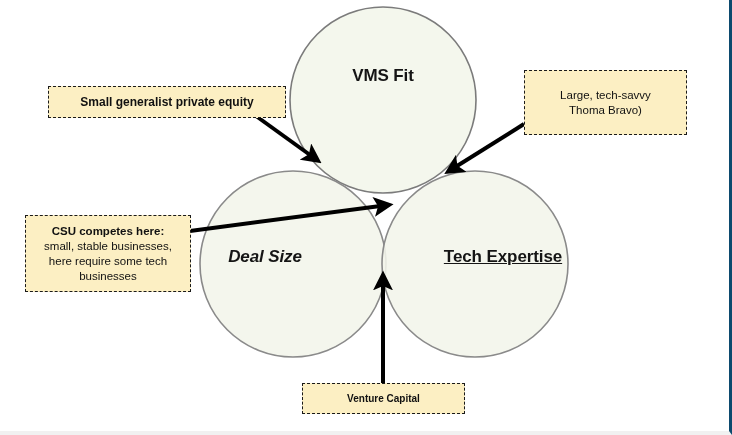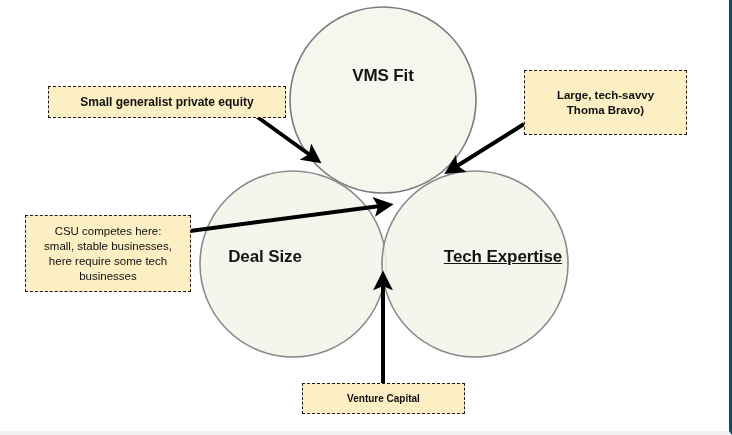--- a/index.html
+++ b/index.html
@@ -43,20 +43,21 @@
     top: 60px;
     width: 200px;
     font-size: 17px;
     line-height: 32px;
   }
   #label-deal {
     left: 195px;
     top: 247px;
     width: 140px;
     font-size: 17px;
+    font-style: italic;
   }
   #label-tech {
     left: 413px;
     top: 247px;
     width: 180px;
     font-size: 17px;
     text-decoration: underline;
   }
   .callout {
     position: absolute;
@@ -66,36 +67,36 @@
     text-align: center;
     box-sizing: border-box;
     font-size: 11.5px;
     line-height: 15px;
     display: flex;
     flex-direction: column;
     align-items: center;
     justify-content: center;
   }
   .callout .ln { display: block; white-space: nowrap; }
-  .bold { font-weight: normal; }
+  .bold { font-weight: bold; }
 
   #callout-small-pe {
     left: 48px;
     top: 86px;
     width: 238px;
     height: 32px;
     font-weight: bold;
     font-size: 12px;
   }
   #callout-large-pe {
     left: 524px;
     top: 70px;
     width: 163px;
     height: 65px;
-    font-weight: bold;
+    font-weight: normal;
   }
   #callout-csu {
     left: 25px;
     top: 215px;
     width: 166px;
     height: 77px;
     padding: 3px 4px;
   }
   #callout-vc {
     left: 302px;

